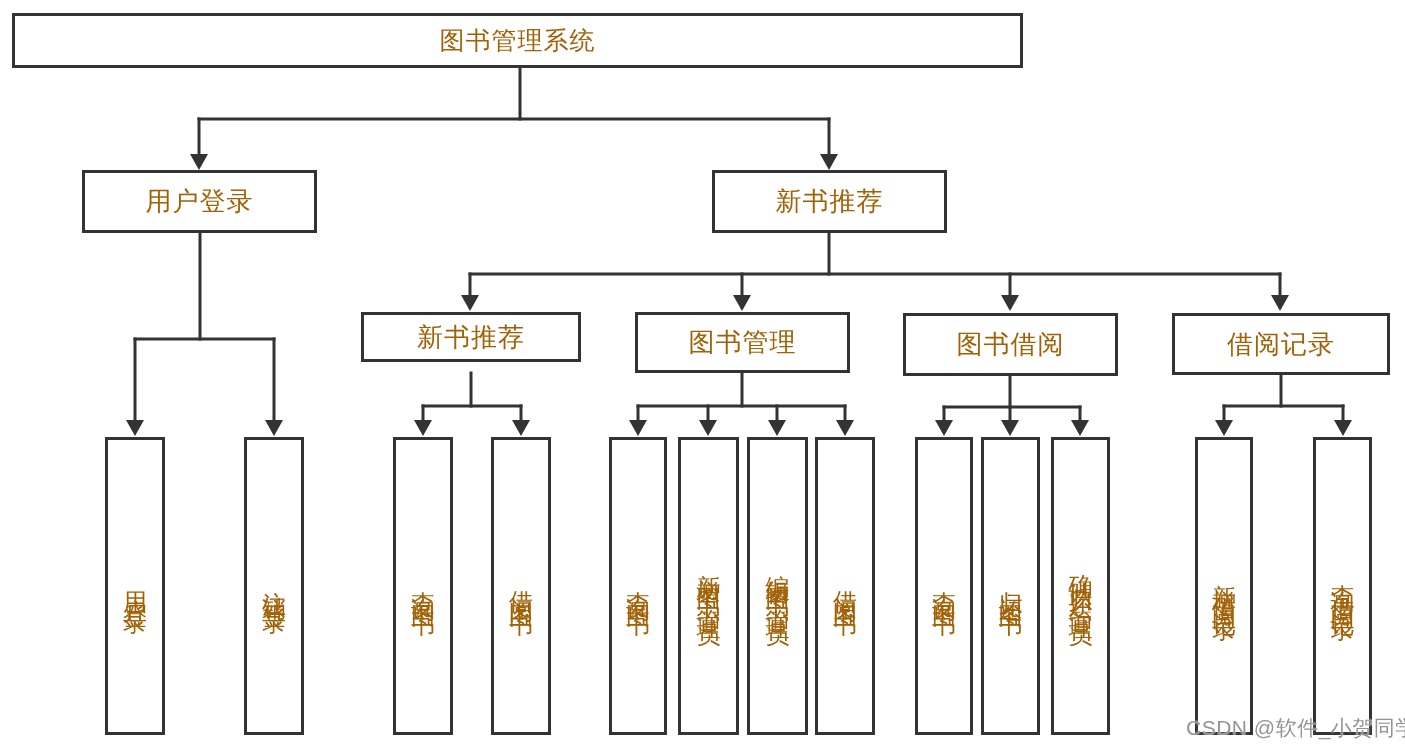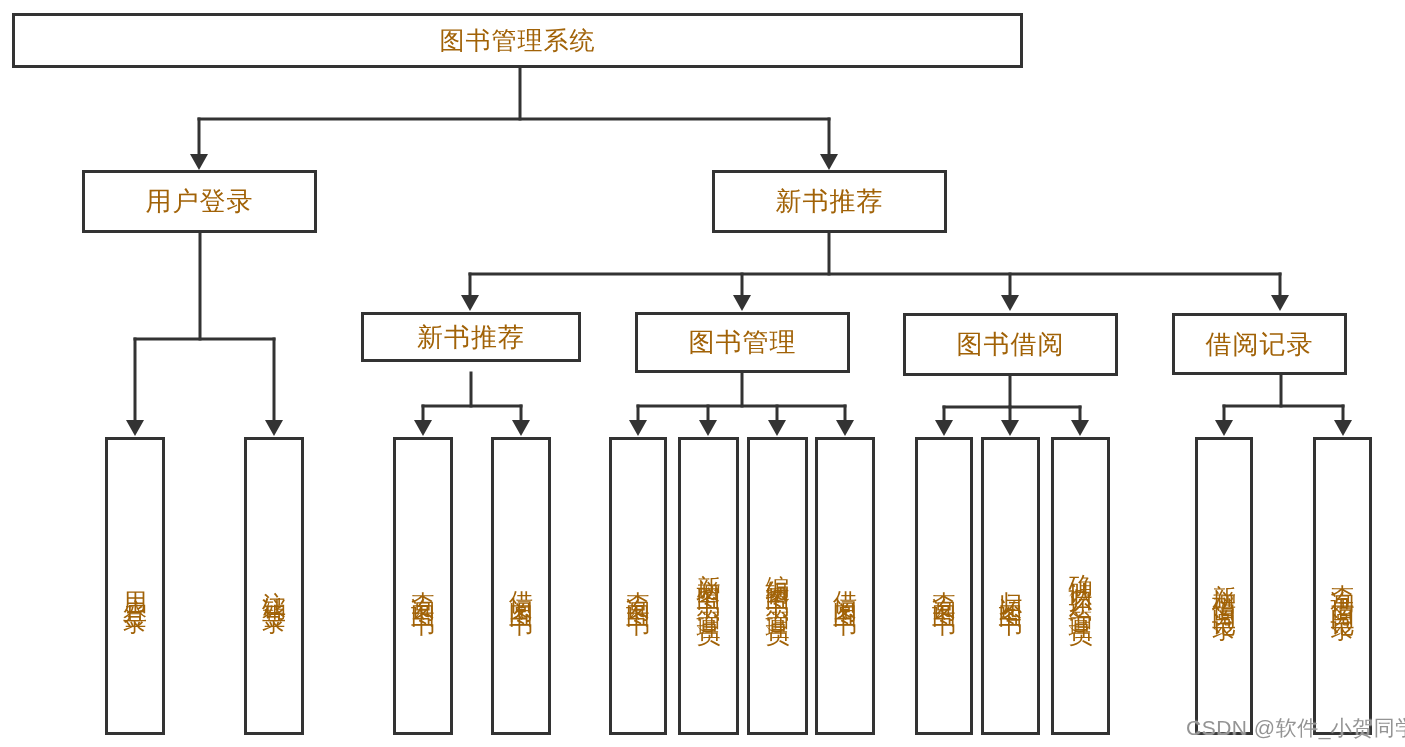--- a/index.html
+++ b/index.html
@@ -97,21 +97,21 @@
   </svg>
 
   <div class="node h-node root" style="left:12px;top:13px;width:1011px;height:55px;">图书管理系统</div>
 
   <div class="node h-node" style="left:82px;top:170px;width:235px;height:63px;">用户登录</div>
   <div class="node h-node" style="left:712px;top:170px;width:235px;height:63px;">新书推荐</div>
 
   <div class="node h-node" style="left:361px;top:312px;width:220px;height:50px;">新书推荐</div>
   <div class="node h-node" style="left:635px;top:312px;width:215px;height:61px;">图书管理</div>
   <div class="node h-node" style="left:903px;top:313px;width:215px;height:63px;">图书借阅</div>
-  <div class="node h-node" style="left:1172px;top:313px;width:175px;height:62px;">借阅记录</div>
+  <div class="node h-node" style="left:1172px;top:313px;width:218px;height:62px;">借阅记录</div>
 
   <div class="node v-node" style="left:105px;top:437px;width:60px;height:298px;">用户登录</div>
   <div class="node v-node" style="left:244px;top:437px;width:60px;height:298px;">注销登录</div>
 
   <div class="node v-node" style="left:393px;top:437px;width:60px;height:298px;">查询图书</div>
   <div class="node v-node" style="left:491px;top:437px;width:60px;height:298px;">借阅图书</div>
 
   <div class="node v-node" style="left:609px;top:437px;width:58px;height:298px;">查询图书</div>
   <div class="node v-node" style="left:678px;top:437px;width:61px;height:298px;">新增图书（管理员）</div>
   <div class="node v-node" style="left:747px;top:437px;width:61px;height:298px;">编辑图书（管理员）</div>

